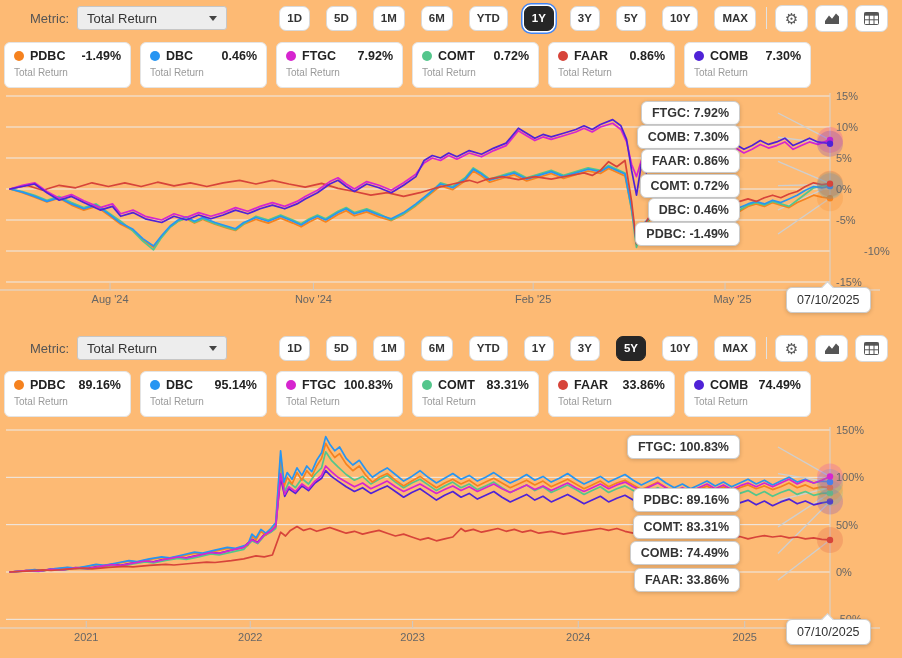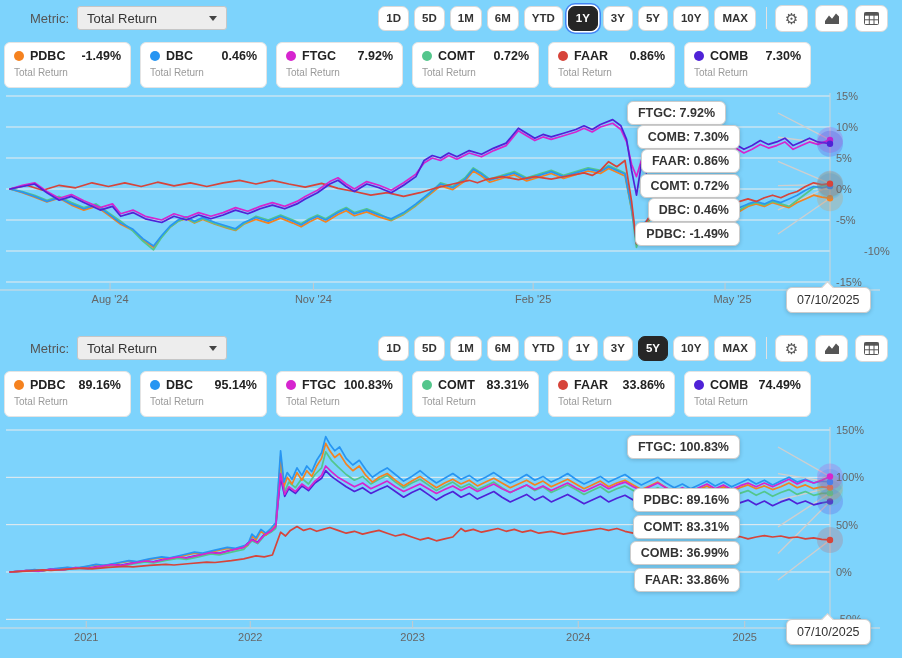--- a/index.html
+++ b/index.html
@@ -1,27 +1,27 @@
 <!DOCTYPE html>
 <html><head>
 <meta charset="utf-8">
 <style>
   html,body{margin:0;padding:0;background:#fff;}
-  #root{position:relative;width:902px;height:658px;background:#7dd3fc;overflow:hidden;
+  #root{position:relative;width:902px;height:658px;background:#fdba74;overflow:hidden;
         font-family:"Liberation Sans",sans-serif;}
   .module{position:absolute;left:0;width:902px;}
   
   .toolbar{position:absolute;top:5px;left:0;right:0;height:26px;display:flex;align-items:center;}
   .metric-label{color:#555;font-size:13px;margin-left:30px;}
   .metric-select{margin-left:8px;width:150px;height:24px;background:#ededed;border:1px solid #c6c6c6;
     border-radius:3px;display:flex;align-items:center;justify-content:space-between;padding:0 9px;
     font-size:13px;color:#333;box-sizing:border-box;cursor:pointer;}
   .caret{width:0;height:0;border-left:4px solid transparent;border-right:4px solid transparent;
     border-top:5px solid #444;}
-  .ranges{margin-left:auto;display:flex;align-items:center;gap:5px;justify-content:space-between;}
+  .ranges{margin-left:auto;display:flex;align-items:center;gap:16px;justify-content:space-between;}
   .rbtn{height:25px;min-width:17px;padding:0 7px;border:1px solid #d9d9d9;border-radius:7px;background:#fff;
     font-family:"Liberation Sans",sans-serif;font-size:11.5px;font-weight:700;color:#333;
     display:flex;align-items:center;justify-content:center;cursor:pointer;}
   .rbtn.sel{background:#262626;color:#fff;border-color:#262626;}
   .rbtn.sel.ring{box-shadow:0 0 0 1.5px #fff,0 0 0 3px #4285f4;}
   .sep{width:1px;height:22px;background:#e2e2e2;margin:0 8px 0 10px;}
   .ibtns{display:flex;gap:7px;margin-right:14px;}
   .ibtn{width:31px;height:25px;border:1px solid #d9d9d9;border-radius:7px;background:#fff;display:flex;
     align-items:center;justify-content:center;cursor:pointer;}
   .gear{font-size:15px;color:#555;line-height:1;}
@@ -184,21 +184,21 @@
         <div class="ylab" style="top: 37px;">10%</div>
         <div class="ylab" style="top: 68px;">5%</div>
         <div class="ylab" style="top: 99px;">0%</div>
         <div class="ylab" style="top: 130px;">-5%</div>
         <div class="ylab" style="top: 161px; margin-left: 28px;">-10%</div>
         <div class="ylab" style="top: 192px;">-15%</div>
         <div class="xlab" style="top: 203px; left: 110.04px;">Aug '24</div>
         <div class="xlab" style="top: 203px; left: 313.4px;">Nov '24</div>
         <div class="xlab" style="top: 203px; left: 533.16px;">Feb '25</div>
         <div class="xlab" style="top: 203px; left: 725.04px; padding-left: 15px;">May '25</div>
-        <div class="callout" style="top: 23px; right: 88px;">FTGC: 7.92%</div>
+        <div class="callout" style="top: 23px; right: 74px;">FTGC: 7.92%</div>
         <div class="callout" style="top: 47.2px; right: 74px;">COMB: 7.30%</div>
         <div class="callout" style="top: 71.4px; right: 74px;">FAAR: 0.86%</div>
         <div class="callout" style="top: 95.6px; right: 74px;">COMT: 0.72%</div>
         <div class="callout" style="top: 119.8px; right: 74px;">DBC: 0.46%</div>
         <div class="callout" style="top: 144px; right: 74px;">PDBC: -1.49%</div>
         <div class="dtip" style="left: 786px; top: 197px;">
     <div class="arr"></div>
     <span class="dtxt">07/10/2025</span>
   </div>
       </div>
@@ -338,21 +338,21 @@
         <div class="ylab" style="top: 152.005px;">0%</div>
         <div class="ylab" style="top: 199.34px;">-50%</div>
         <div class="xlab" style="top: 211px; left: 86.26px;">2021</div>
         <div class="xlab" style="top: 211px; left: 250.26px;">2022</div>
         <div class="xlab" style="top: 211px; left: 412.62px;">2023</div>
         <div class="xlab" style="top: 211px; left: 578.26px; text-align: center;">2024</div>
         <div class="xlab" style="top: 211px; left: 744.72px;">2025</div>
         <div class="callout" style="top: 27px; right: 74px;">FTGC: 100.83%</div>
         <div class="callout" style="top: 80.2px; right: 74px;">PDBC: 89.16%</div>
         <div class="callout" style="top: 106.8px; right: 74px;">COMT: 83.31%</div>
-        <div class="callout" style="top: 133.4px; right: 74px;">COMB: 36.99%</div>
+        <div class="callout" style="top: 133.4px; right: 74px;">COMB: 74.49%</div>
         <div class="callout" style="top: 160px; right: 74px;">FAAR: 33.86%</div>
         <div class="dtip" style="left: 786px; top: 199px;">
     <div class="arr"></div>
     <span class="dtxt">07/10/2025</span>
   </div>
       </div>
   </div>
   </div>
 
 </body></html>

